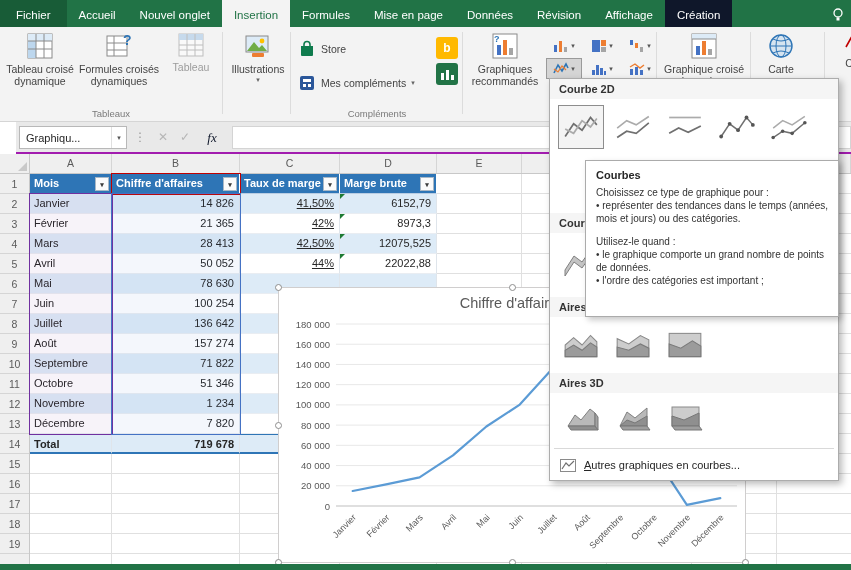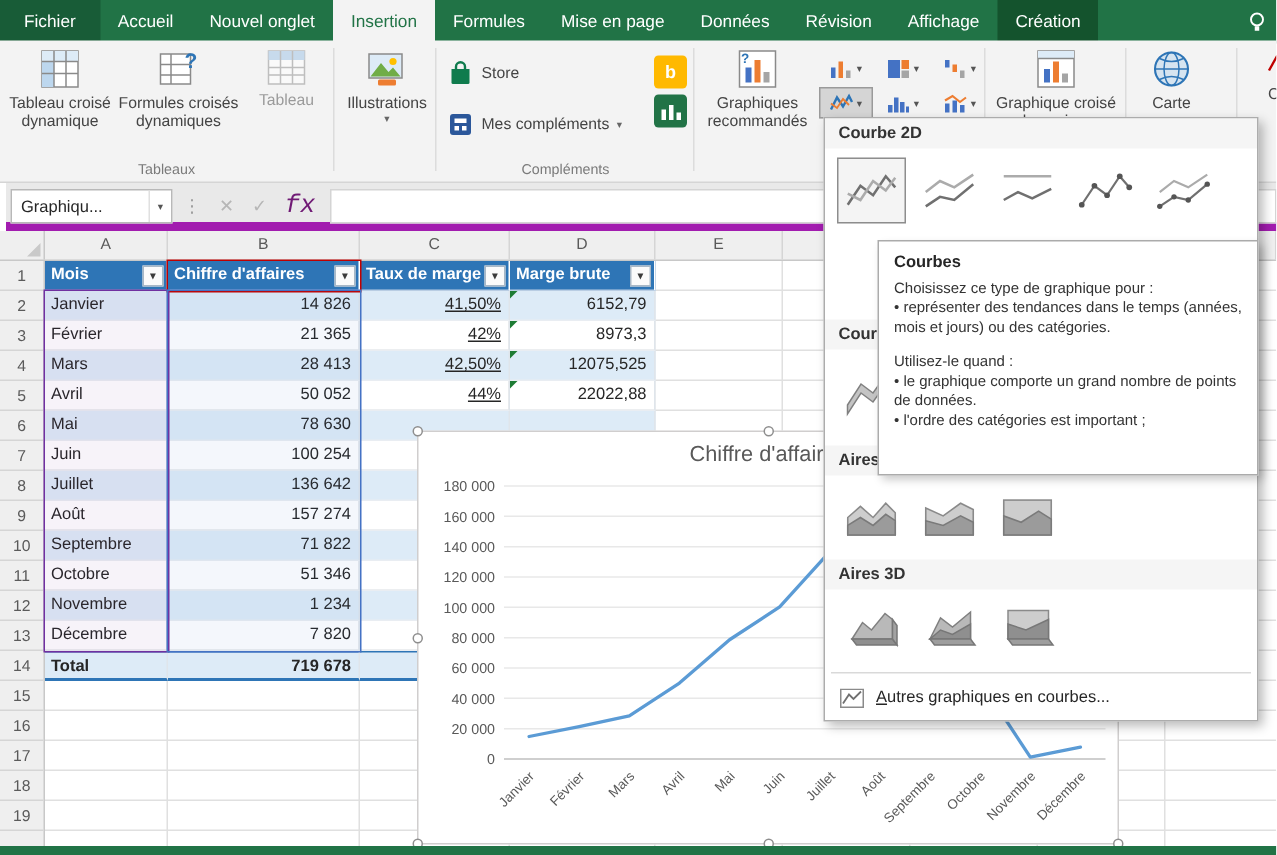--- a/index.html
+++ b/index.html
@@ -4,45 +4,45 @@
 <style>
   *{margin:0;padding:0;box-sizing:border-box;font-family:"Liberation Sans",sans-serif;}
   html,body{width:851px;height:570px;overflow:hidden;}
   #app{position:relative;width:851px;height:570px;background:#fff;font-size:11px;color:#262626;overflow:hidden;}
 
   
   .tabbar{position:absolute;top:0;left:0;right:0;height:29px;background:#217346;display:flex;align-items:stretch;}
   .tab{color:#fff;font-size:11.5px;padding:0 12px;display:flex;align-items:center;cursor:default;white-space:nowrap;}
   .tab.file{background:#185C37;padding:0 16px;}
   .tab.active{background:#F3F3F3;color:#217346;}
-  .tab.ctx{background:#14532d;}
+  .tab.ctx{background:#0f172a;}
   .bulb{margin-left:auto;margin-right:4px;display:flex;align-items:center;}
 
   
   .ribbon{position:absolute;top:27px;left:0;right:0;height:95px;background:#F3F3F3;border-bottom:1px solid #D5D5D5;}
   .gsep{position:absolute;top:5px;height:82px;width:1px;background:#DCDCDC;}
   .glabel{position:absolute;bottom:2px;font-size:9.5px;color:#7A7A7A;text-align:center;}
   .bigbtn{position:absolute;top:3px;display:flex;flex-direction:column;align-items:center;text-align:center;font-size:10.5px;color:#444;line-height:1.15;cursor:default;}
   .bigbtn svg{margin:3px 0 4px;}
   .bigbtn .arrow{font-size:7px;color:#666;margin-top:1px;}
   .disabled{opacity:.5;}
   .rowbtn{position:absolute;display:flex;align-items:center;gap:5px;font-size:10.5px;color:#444;height:24px;}
   .mini{position:absolute;width:36px;height:21px;display:flex;align-items:center;justify-content:center;gap:2px;border:1px solid transparent;}
   .mini .arrow{font-size:7px;color:#555;}
   .mini.activebtn{background:#D5D5D5;border-color:#9A9A9A;}
   .addin{position:absolute;width:22px;height:22px;border-radius:3px;display:flex;align-items:center;justify-content:center;color:#fff;font-weight:bold;font-size:12px;}
 
   
-  .fbar{position:absolute;top:122px;left:4px;right:0;height:32px;background:#E9E9E9;border-bottom:6px solid #a21caf;}
+  .fbar{position:absolute;top:122px;left:16px;right:0;height:32px;background:#E9E9E9;border-bottom:2px solid #a21caf;}
   .namebox{position:absolute;left:3px;top:4px;width:108px;height:23px;background:#fff;border:1px solid #B8B8B8;display:flex;align-items:center;}
   .namebox .nbtext{padding-left:6px;flex:1;color:#262626;}
   .namebox .nbarrow{width:15px;text-align:center;font-size:7px;color:#555;border-left:1px solid #E0E0E0;align-self:stretch;display:flex;align-items:center;justify-content:center;}
   .fdots{position:absolute;left:118px;top:8px;color:#9B9B9B;font-size:12px;}
   .fbtn{position:absolute;top:5px;width:18px;height:21px;text-align:center;line-height:21px;color:#B6B6B6;font-size:12px;}
-  .fx{color:#701a75;font-family:Liberation Mono, monospace;font-style:italic;font-size:17px;width:24px;}
+  .fx{color:#0f172a;font-family:Liberation Serif, serif;font-style:italic;font-size:13px;width:24px;}
   .finput{position:absolute;left:216px;top:4px;right:0;height:23px;background:#fff;border:1px solid #D4D4D4;}
 
   
   .sheet{position:absolute;top:154px;left:0;width:851px;height:410px;background:#fff;overflow:hidden;}
   .gridsvg{position:absolute;left:0;top:0;pointer-events:none;}
   .colhdrs{position:absolute;left:0;top:0;right:0;height:20px;background:#EFEFEF;border-bottom:1px solid #C8C8C8;}
   .chcell{position:absolute;top:0;height:19px;text-align:center;font-size:10.5px;color:#5A5A5A;line-height:19px;border-right:1px solid #D5D5D5;}
   .corner{position:absolute;left:0;top:0;width:30px;height:19px;border-right:1px solid #C8C8C8;}
   .corner:after{content:"";position:absolute;right:2px;bottom:2px;border-left:9px solid transparent;border-bottom:9px solid #C9C9C9;}
   .gutter{position:absolute;left:0;top:20px;bottom:0;width:30px;background:#EFEFEF;border-right:1px solid #C8C8C8;}

